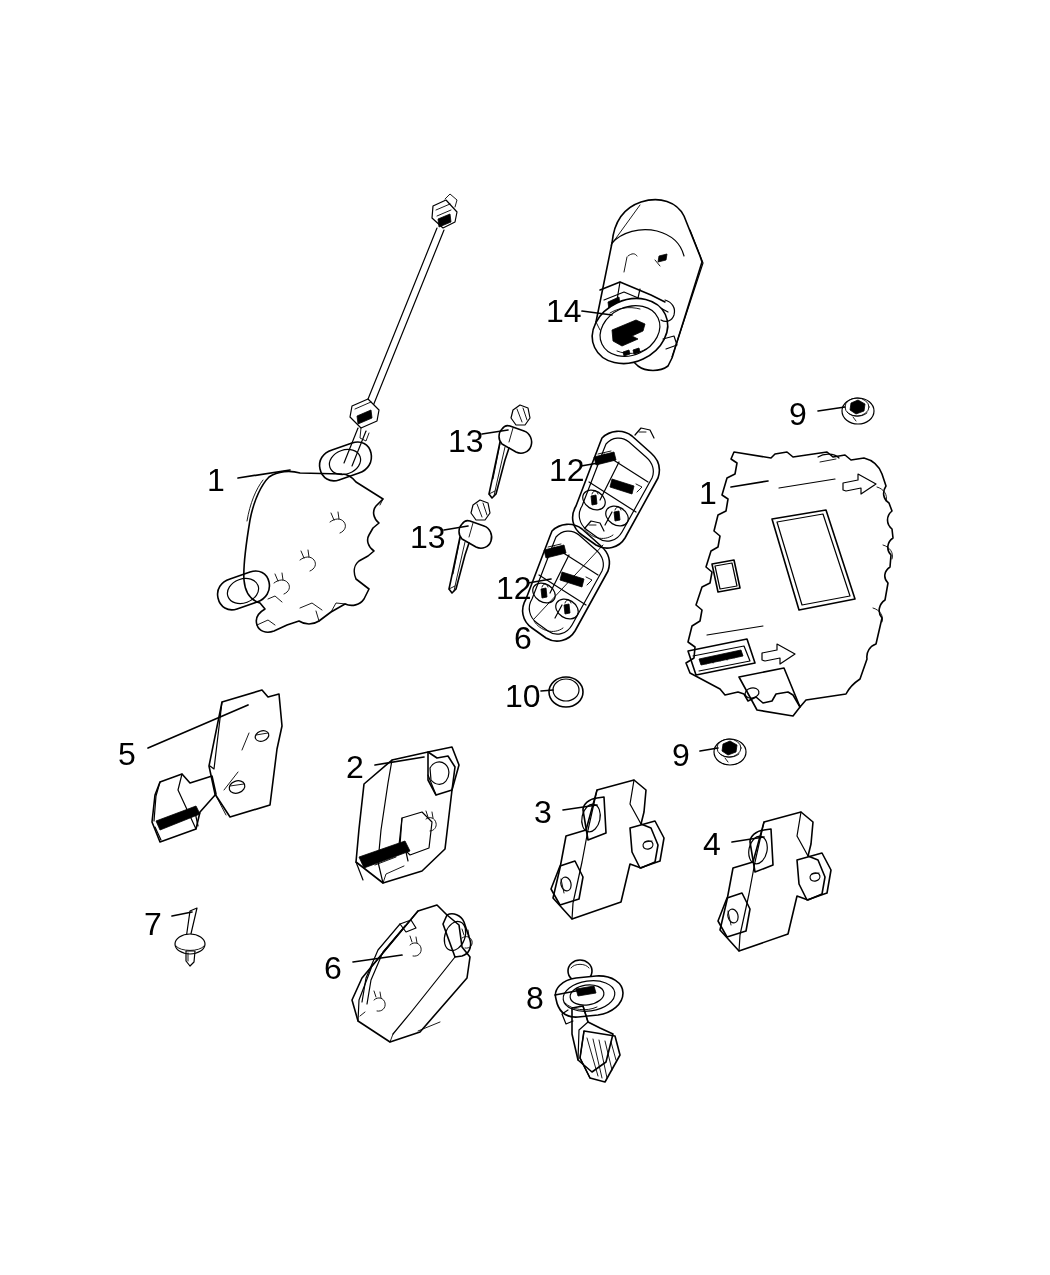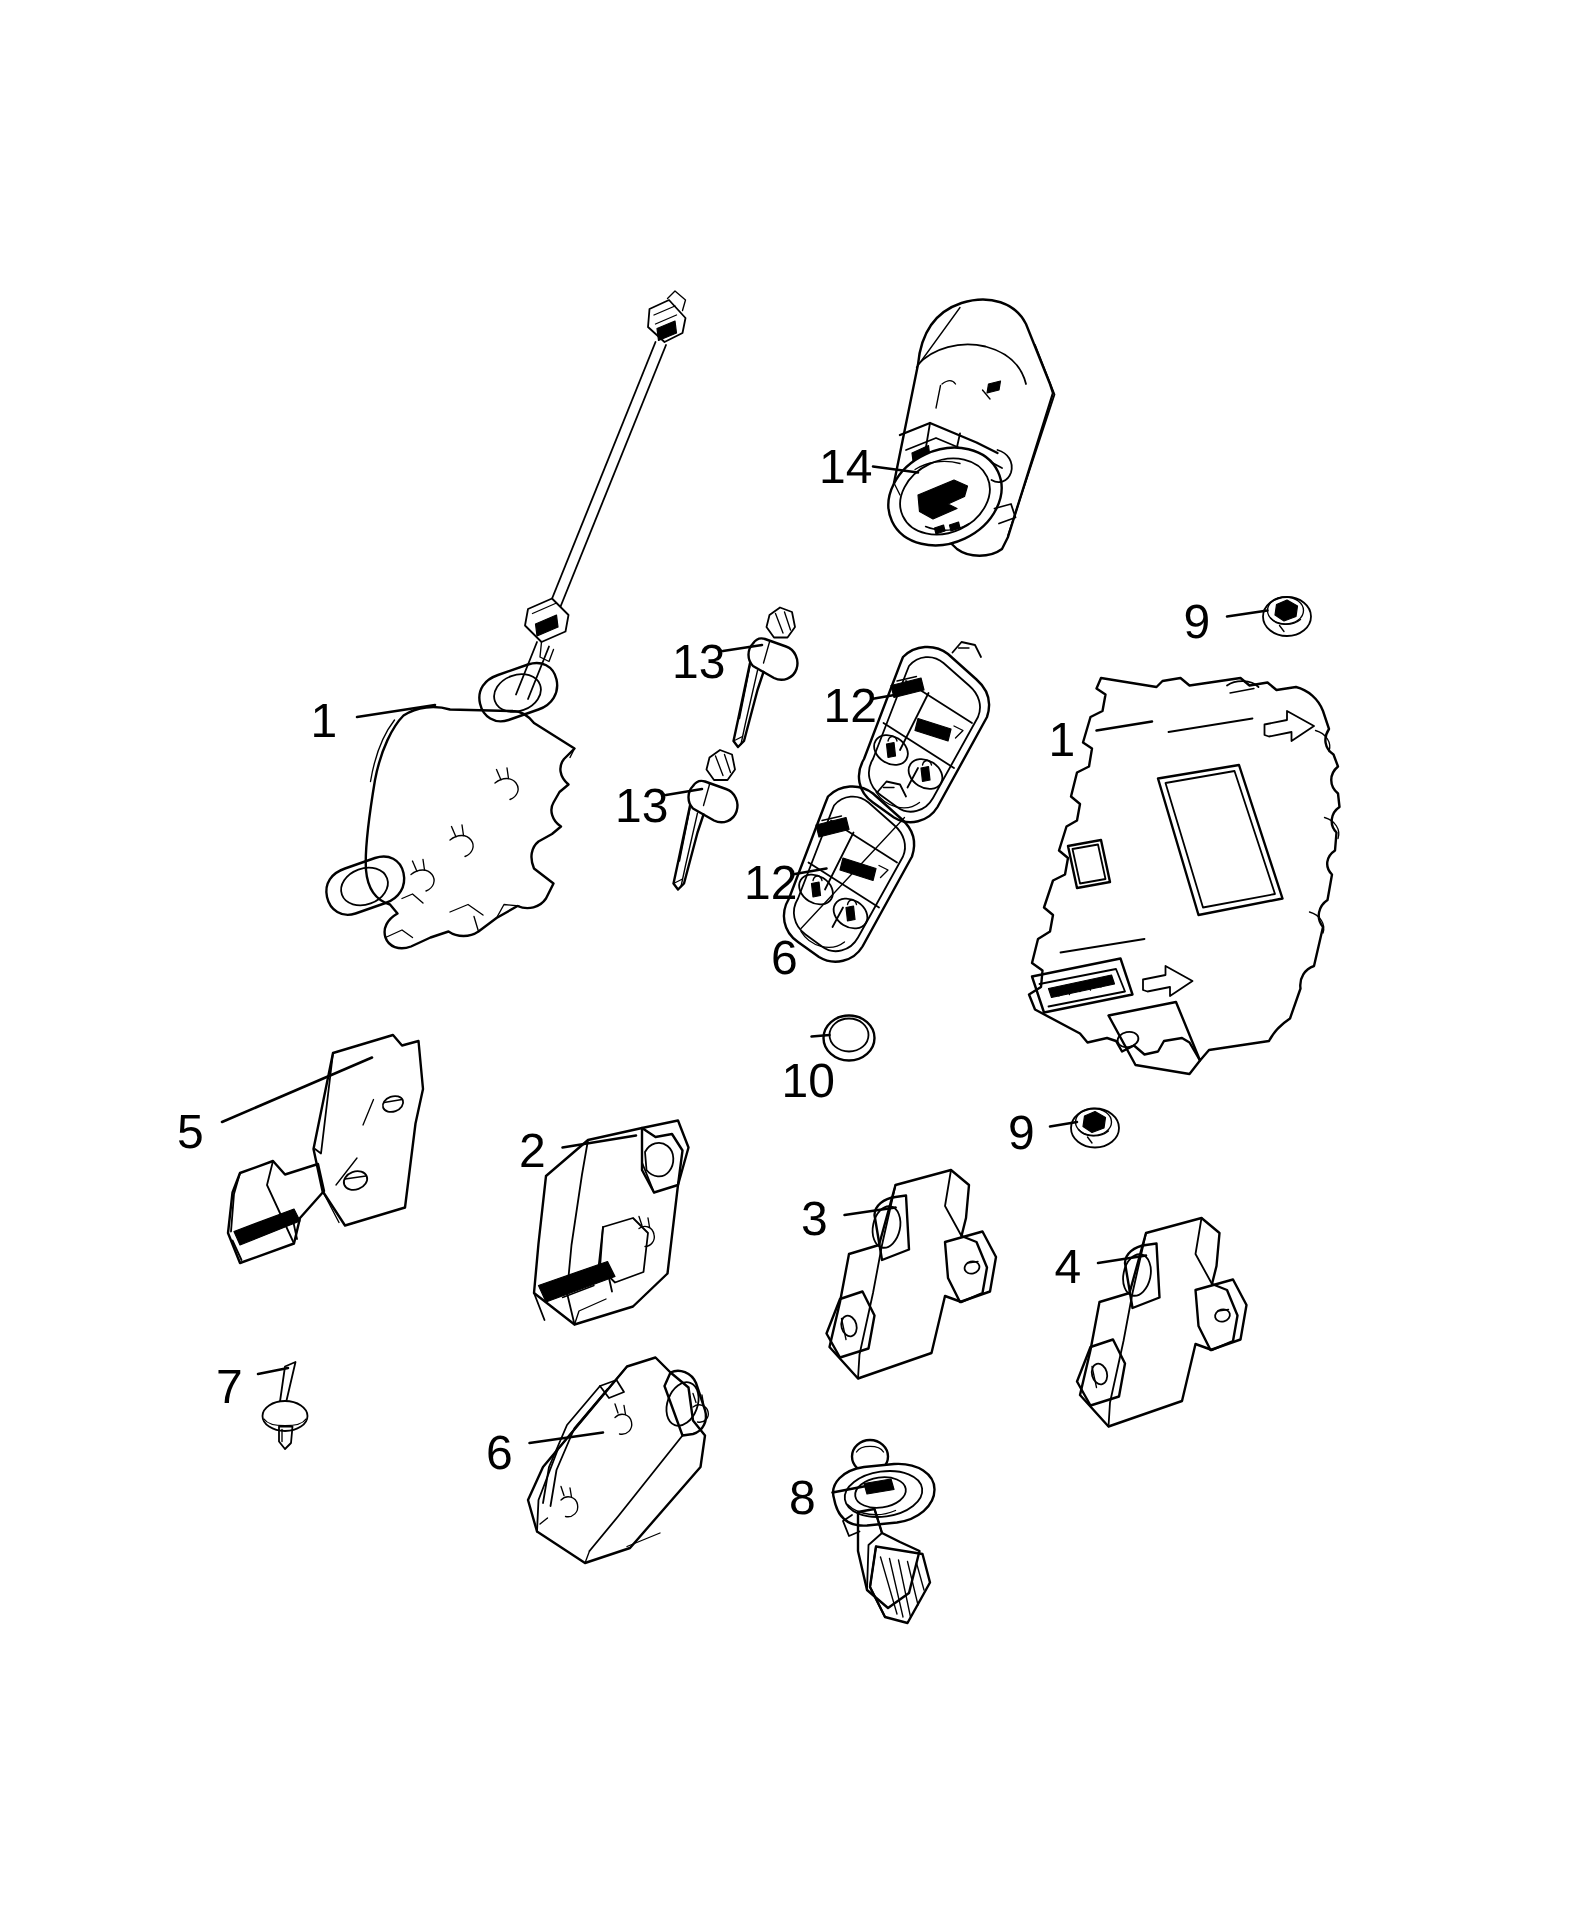--- a/index.html
+++ b/index.html
@@ -602,21 +602,21 @@
   <div class="callout-num" style="left:324px; top:952px;">6</div>
 
   <div class="callout-num" style="left:144px; top:908px;">7</div>
 
   <div class="callout-num" style="left:526px; top:982px;">8</div>
 
   <div class="callout-num" style="left:789px; top:398px;">9</div>
 
   <div class="callout-num" style="left:672px; top:739px;">9</div>
 
-  <div class="callout-num" style="left:521px; top:680px;margin-top:24px;">10</div>
+  <div class="callout-num" style="left:505px; top:680px;">10</div>
 
   <div class="callout-num" style="left:699px; top:477px;">1</div>
 
   <div class="callout-num" style="left:549px; top:454px;">12</div>
 
   <div class="callout-num" style="left:496px; top:572px;">12</div>
 
   <div class="callout-num" style="left:448px; top:425px;">13</div>
 
   <div class="callout-num" style="left:410px; top:521px;">13</div>

